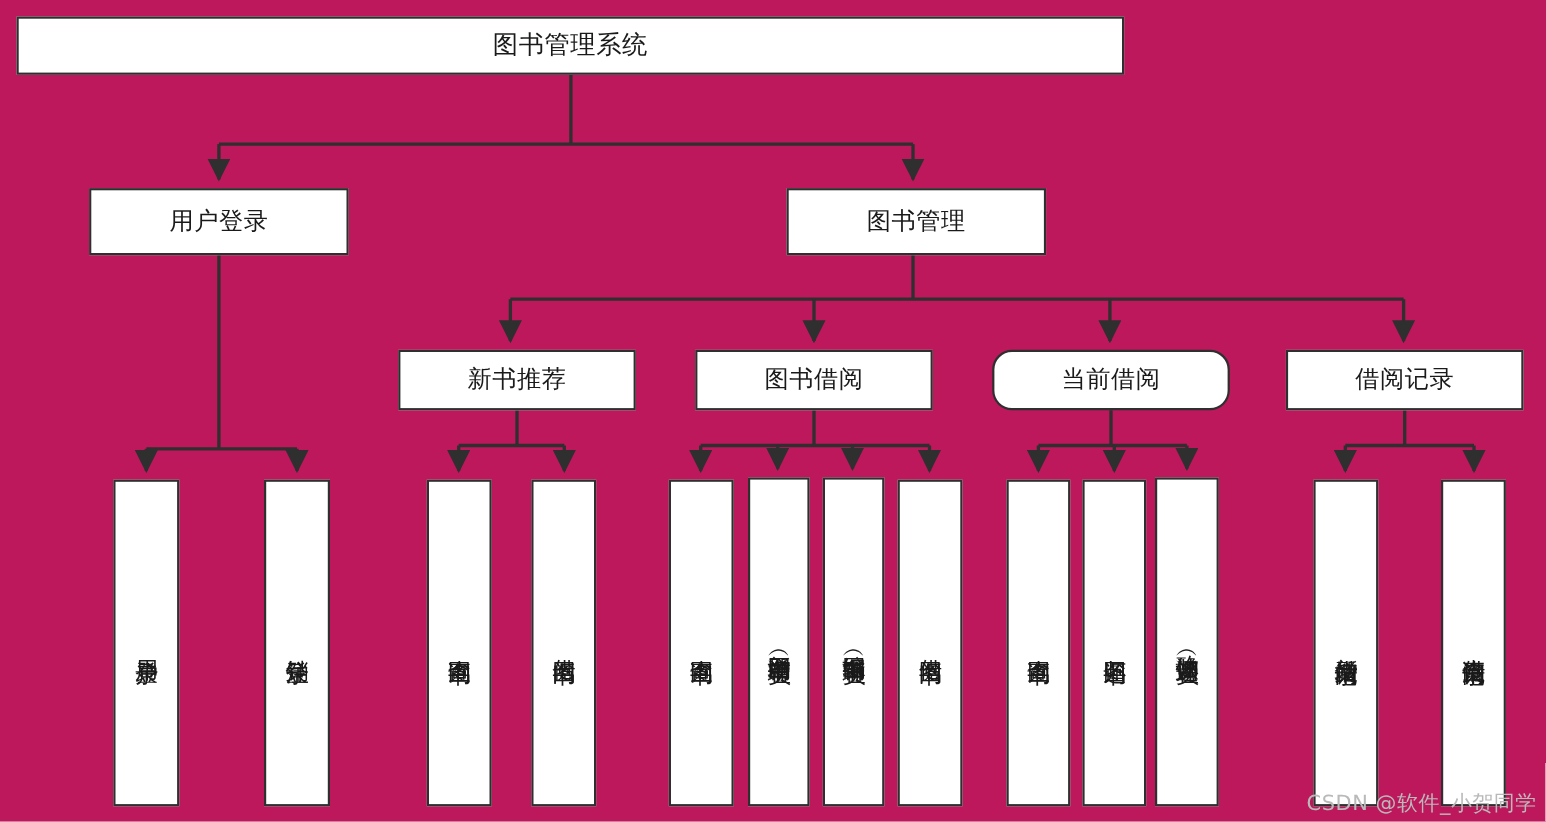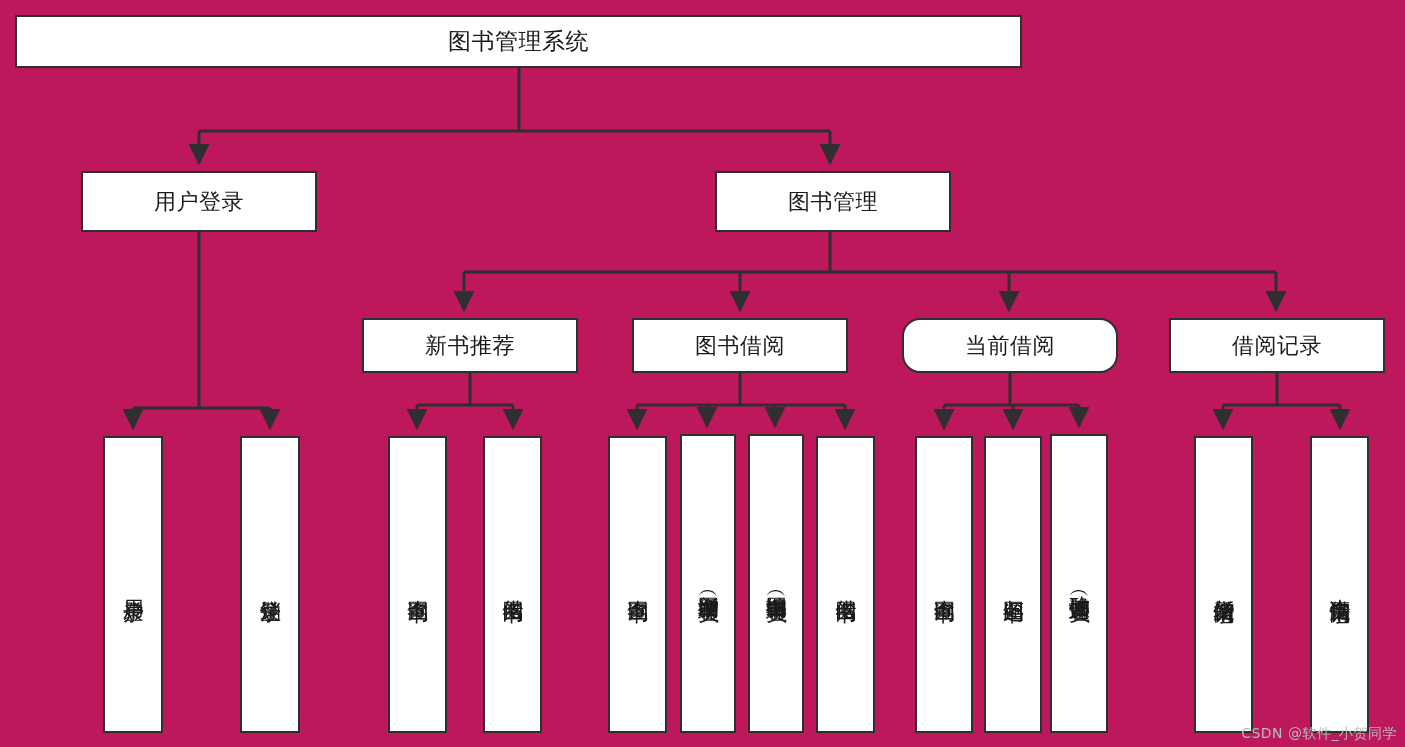--- a/index.html
+++ b/index.html
@@ -57,21 +57,21 @@
     font-size: 21px;
     line-height: 1.18;
     letter-spacing: 1px;
     white-space: nowrap;
     max-height: 100%;
   }
   #watermark {
     position: absolute;
     right: 8px;
     bottom: 4px;
-    font-size: 14px;
+    font-size: 19px;
     color: #b9b9b9;
     letter-spacing: 0.5px;
     z-index: 6;
     white-space: nowrap;
     font-family: "DejaVu Sans", "Liberation Sans", sans-serif;
   }
 </style>
 </head>
 <body>
 

